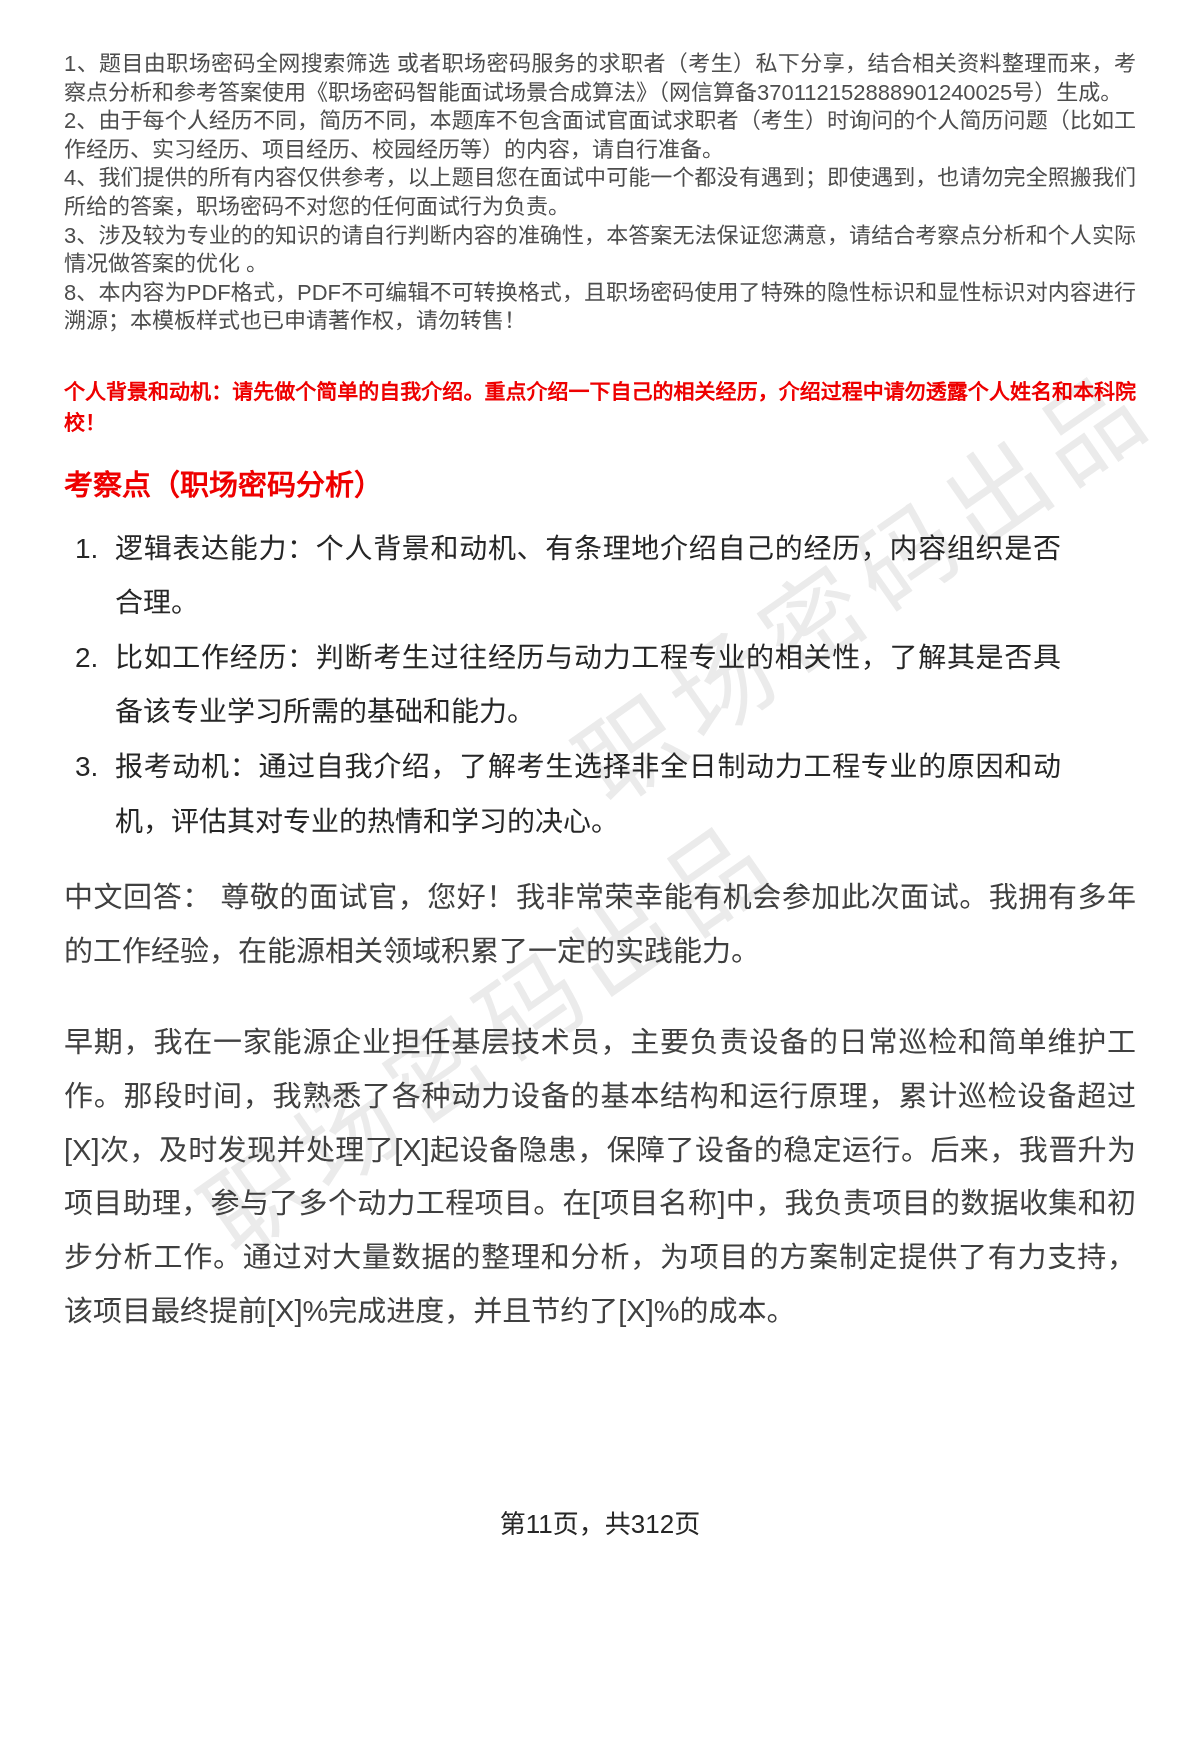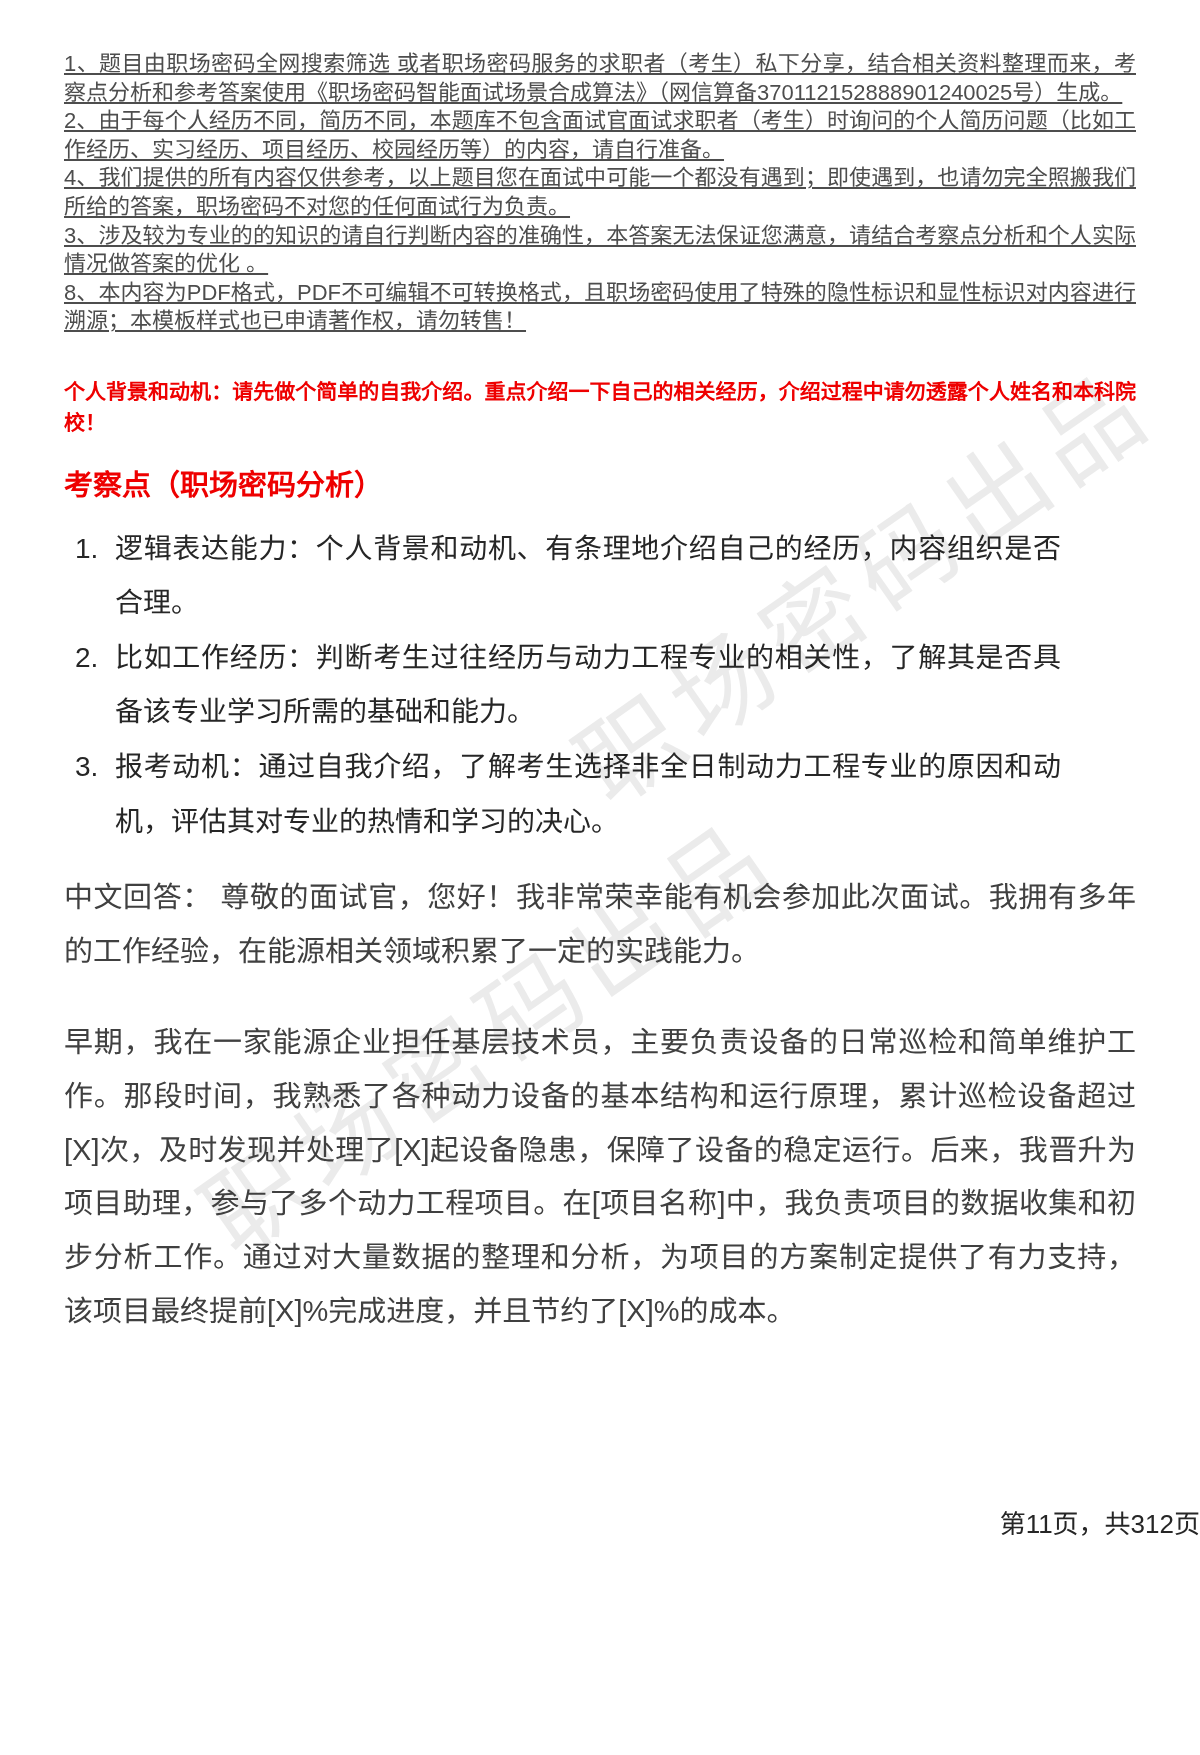--- a/index.html
+++ b/index.html
@@ -36,21 +36,20 @@
   .disclaimers, .question-heading, .section-heading, .points, .answer-body, .page-footer {
     position: relative;
     z-index: 1;
   }
   
   .disclaimers p {
     font-size: 22px;
     line-height: 1.3;
     color: #4d4d4d;
     text-align: justify;
-    text-decoration: underline;
   }
   
   .question-heading {
     margin-top: 40px;
     font-size: 21px;
     line-height: 1.5;
     font-weight: 700;
     color: #ee0000;
     text-align: justify;
   }
@@ -81,21 +80,21 @@
     color: #404040;
     text-align: justify;
   }
   .answer-body p + p { margin-top: 38px; }
   
   .page-footer {
     position: absolute;
     left: 0;
     right: 0;
     top: 1503px;
-    text-align: right;
+    text-align: center;
     font-size: 26px;
     color: #262626;
   }
 </style>
 </head>
 <body>
 
 <div class="page">
 
   <div class="watermark wm1">职场密码出品</div>

